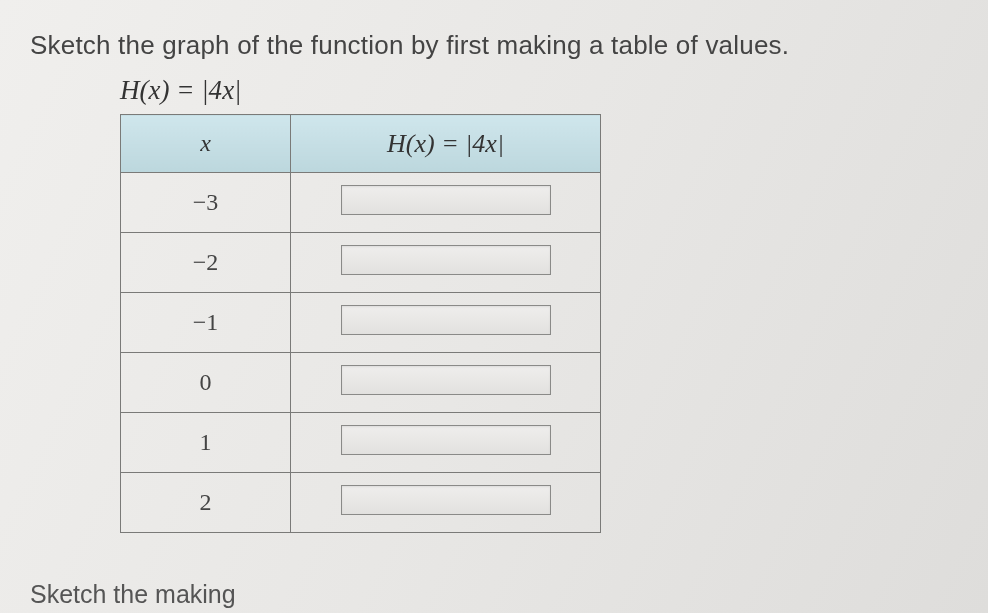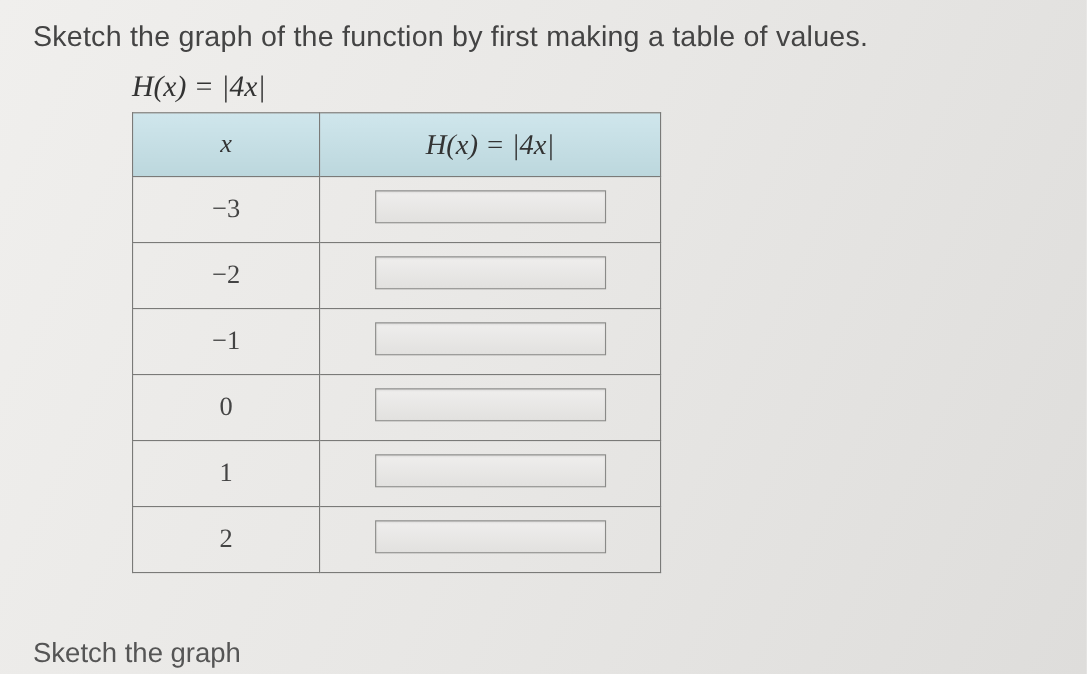--- a/index.html
+++ b/index.html
@@ -7,21 +7,21 @@
     margin: 0;
     padding: 0;
     width: 988px;
     height: 613px;
     background: linear-gradient(115deg, #f0efed 0%, #e8e7e5 50%, #dedddb 100%);
     font-family: Georgia, 'Times New Roman', serif;
     overflow: hidden;
     position: relative;
   }
   .page {
-    padding: 18px 30px 0 30px;
+    padding: 30px 30px 0 30px;
     color: #3a3a3a;
   }
   .instruction {
     font-size: 26px;
     color: #444;
     letter-spacing: 0.2px;
     margin-bottom: 14px;
     font-family: Verdana, Geneva, sans-serif;
     font-weight: 400;
   }
@@ -135,13 +135,13 @@
         <tr>
           <td class="xcell">2</td>
           <td><span class="answer-input"></span></td>
         </tr>
       </tbody>
     </table>
   </div>
 
 </div>
 
-<div class="bottom-text">Sketch the graph</div>
+<div class="bottom-text">Sketch the making</div>
 
 </body></html>

